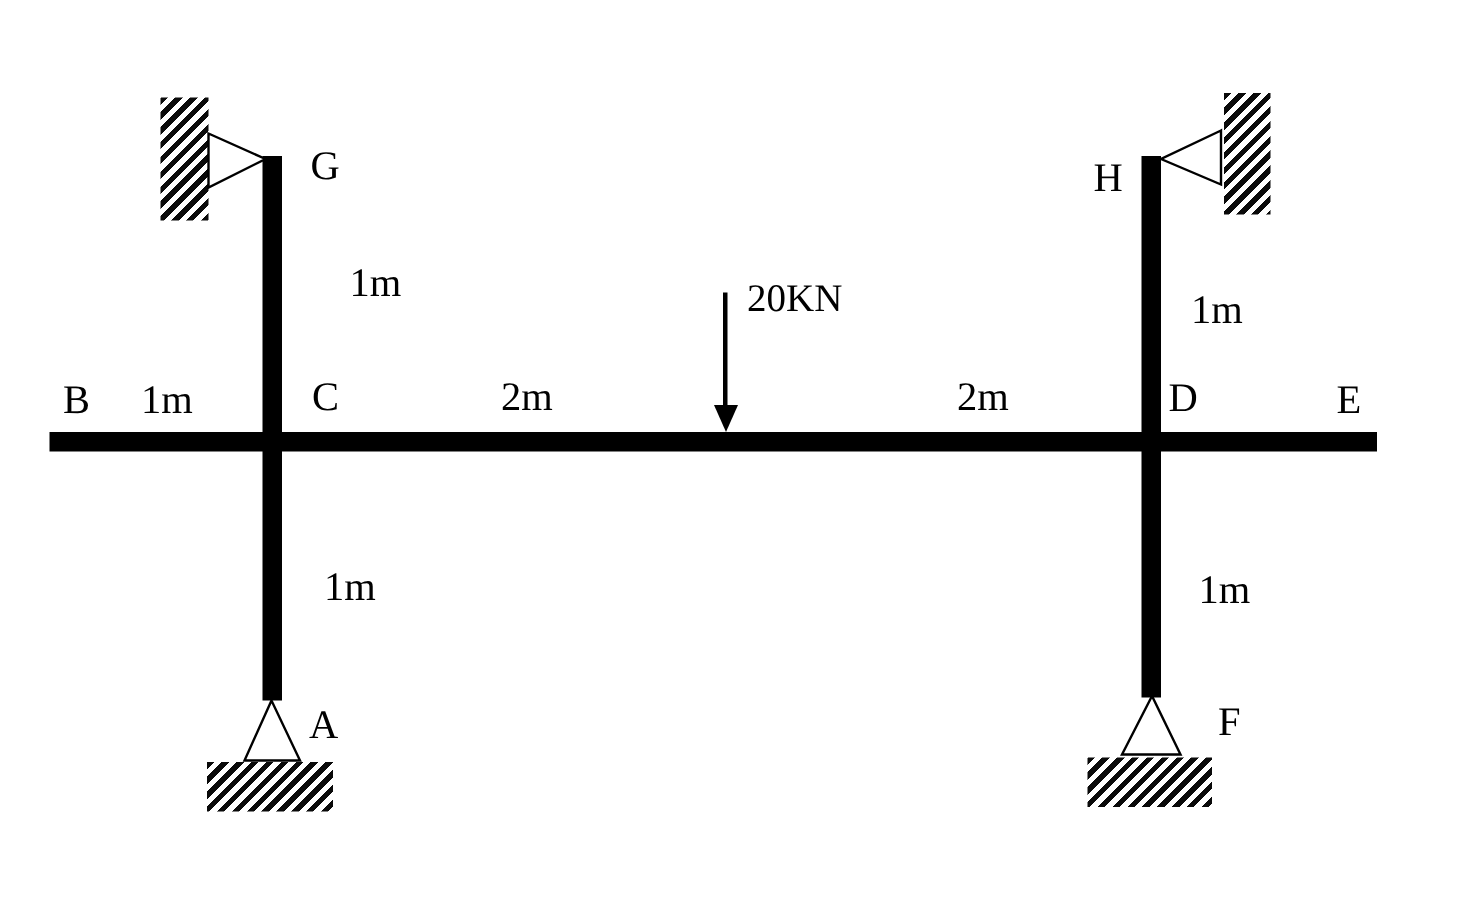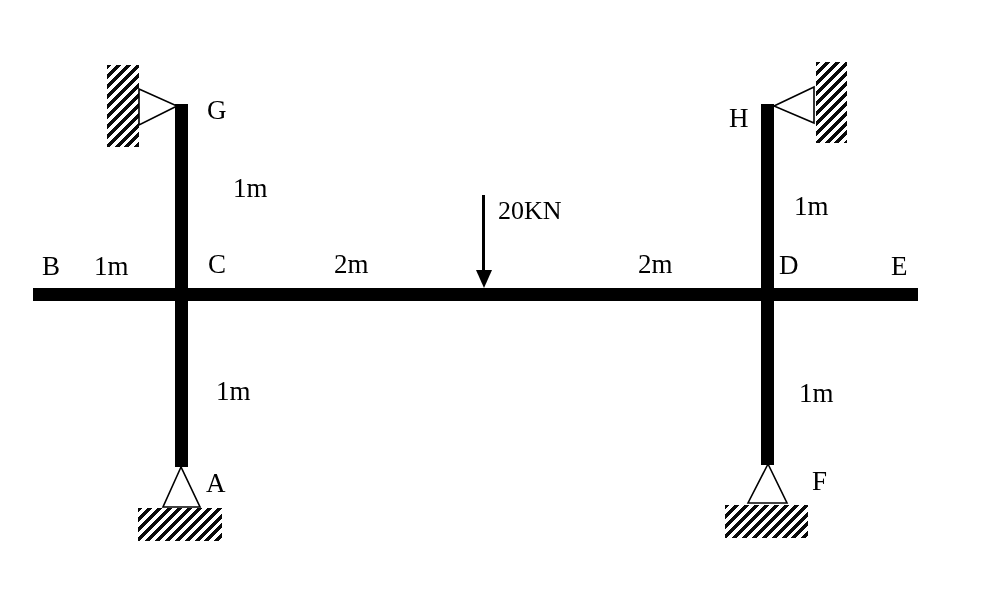--- a/index.html
+++ b/index.html
@@ -56,21 +56,21 @@
   <svg class="pin-svg" style="left:162px;top:466px;" width="40" height="43" viewBox="0 0 40 43">
     <polygon points="19,1 1,41 38,41" fill="#ffffff" stroke="#000000" stroke-width="1.6"></polygon>
   </svg>
 
   <svg class="pin-svg" style="left:747px;top:463px;" width="42" height="42" viewBox="0 0 42 42">
     <polygon points="21,1 1,40 40,40" fill="#ffffff" stroke="#000000" stroke-width="1.6"></polygon>
   </svg>
 
   <div class="arrow-shaft" style="left:482px;top:195px;width:3px;height:80px;"></div>
   <div class="arrow-head" style="left:476px;top:270px;"></div>
-  <div class="lbl lbl-load" style="left:498px;top:198px;">20KN</div>
+  <div class="lbl lbl-load" style="left:498px;top:186px;">20KN</div>
 
   <div class="lbl" style="left:42px;top:253px;">B</div>
   <div class="lbl" style="left:208px;top:251px;">C</div>
   <div class="lbl" style="left:779px;top:252px;">D</div>
   <div class="lbl" style="left:891px;top:253px;">E</div>
   <div class="lbl" style="left:207px;top:97px;">G</div>
   <div class="lbl" style="left:729px;top:105px;">H</div>
   <div class="lbl" style="left:206px;top:470px;">A</div>
   <div class="lbl" style="left:812px;top:468px;">F</div>
 

